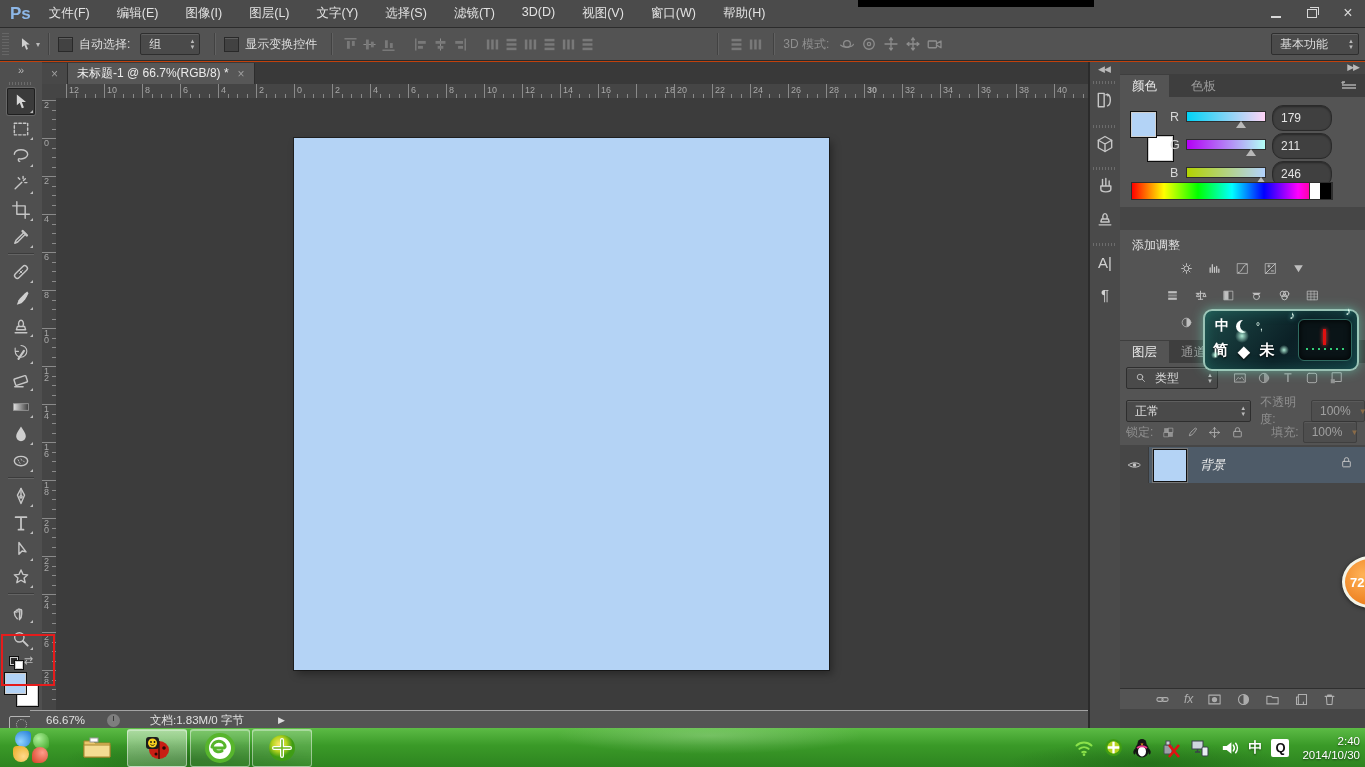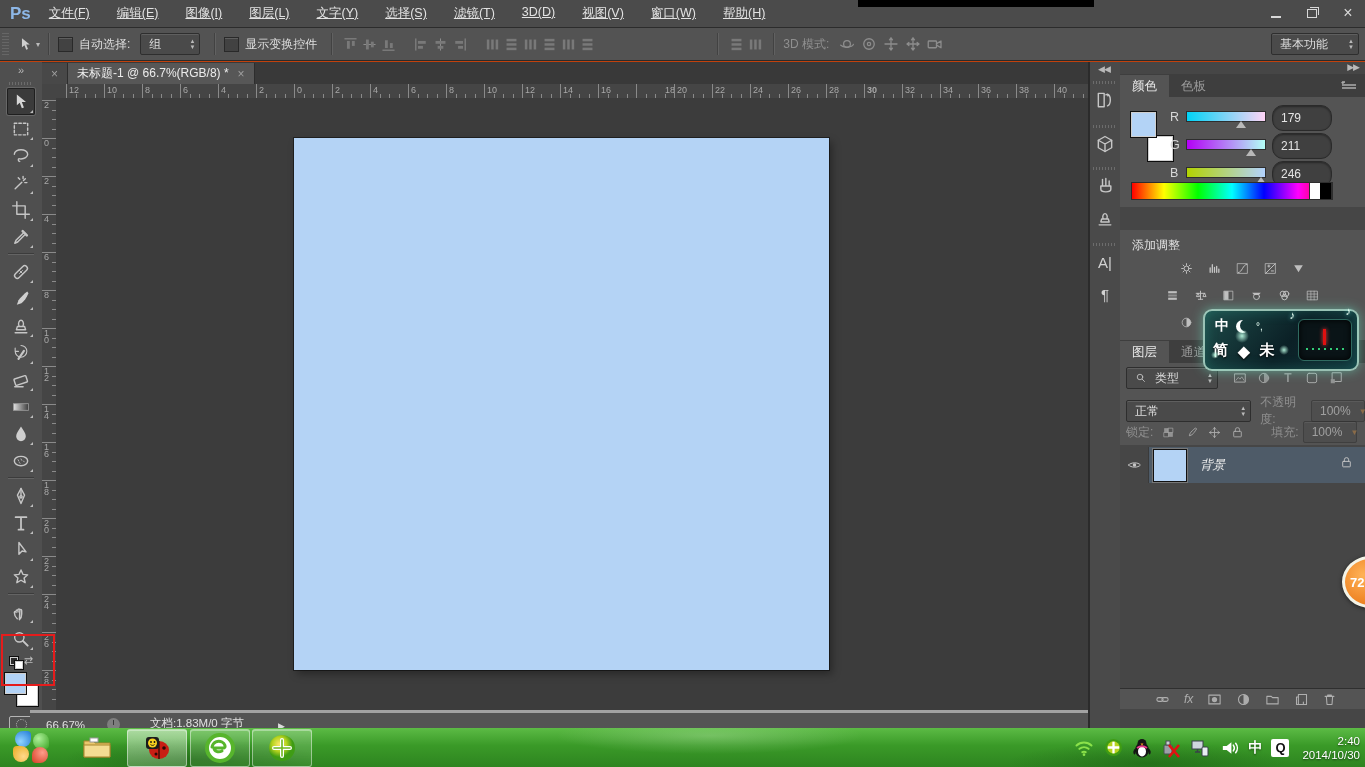--- a/index.html
+++ b/index.html
@@ -5,21 +5,21 @@
   html,body{margin:0;padding:0;background:#222;}
   .stage{position:relative;width:1365px;height:767px;overflow:hidden;background:#c2410c;
     font-family:"Liberation Sans","DejaVu Sans",sans-serif;font-size:12px;color:#ddd;
     -webkit-font-smoothing:antialiased;}
   .abs{position:absolute;}
   
   .menubar{left:0;top:0;width:1365px;height:27px;background:#4b4b4b;border-bottom:1px solid #2c2c2c;
     display:flex;align-items:center;}
   .pslogo{color:#8db7e7;font-weight:bold;font-size:17px;margin:0 18px 0 10px;}
   .menuitems{display:flex;gap:27px;}
-  .menuitems span{color:#e2e2e2;font-size:12.5px;cursor:default;text-decoration:underline;}
+  .menuitems span{color:#e2e2e2;font-size:12.5px;cursor:default;}
   .black-strip{left:858px;top:0;width:236px;height:7px;background:#000;}
   .winbtns{right:6px;top:3px;display:flex;gap:14px;align-items:center;height:20px;}
   .winbtn{width:22px;height:16px;display:flex;align-items:center;justify-content:center;color:#d8d8d8;}
   .mini-bar{width:10px;height:0;border-bottom:2px solid #d8d8d8;margin-top:8px;}
   .rest-sq{width:8px;height:7px;border:1px solid #d8d8d8;position:relative;}
   .rest-sq:before{content:"";position:absolute;left:2px;top:-3px;width:8px;height:7px;border:1px solid #d8d8d8;border-bottom:none;border-left:none;}
   
   .optionsbar{left:0;top:28px;width:1365px;height:32px;background:#535353;border-bottom:1px solid #2b2b2b;
     display:flex;align-items:center;}
   .ob-grip{width:7px;height:22px;margin-left:2px;background:repeating-linear-gradient(0deg,#666 0 1px,transparent 1px 3px);}
@@ -55,21 +55,21 @@
   .dtab .x{color:#9f9f9f;font-size:12px;}
   .hruler{left:56px;top:84px;width:1034px;height:14px;background:#454545;border-bottom:5px solid #3b82f6;overflow:hidden;}
   .vruler{left:42px;top:98px;width:14px;height:612px;background:#454545;border-right:1px solid #303030;overflow:hidden;}
   .rcorner{left:42px;top:84px;width:14px;height:14px;background:#454545;border-right:1px solid #303030;border-bottom:1px solid #303030;}
   .rlab{position:absolute;color:#a8a8a8;font-size:9px;}
   .vlab{white-space:pre-line;line-height:7px;width:12px;text-align:left;padding-left:2px;}
   .tickv{position:absolute;background:#8a8a8a;}
   .viewport{left:56px;top:98px;width:1034px;height:612px;background:#3c3c3c;}
   .canvas{position:absolute;left:238px;top:40px;width:535px;height:532px;box-shadow:0 0 0 1px rgba(0,0,0,.45),3px 4px 8px rgba(0,0,0,.35);}
   
-  .statusbar{left:30px;top:710px;width:1060px;height:18px;background:#545454;border-top:3px solid #a3a3a3;display:flex;align-items:flex-end;font-size:11.5px;color:#e0e0e0;}
+  .statusbar{left:30px;top:710px;width:1060px;height:18px;background:#545454;border-top:1px solid #a3a3a3;display:flex;align-items:center;font-size:11.5px;color:#e0e0e0;}
   .statusbar .z{margin-left:16px;}
   .statusbar .clockico{width:13px;height:13px;border-radius:50%;background:#7e7e7e;margin:0 30px 0 22px;position:relative;}
   .statusbar .clockico:before{content:"";position:absolute;left:6px;top:2px;width:1px;height:5px;background:#3a3a3a;}
   .statusbar .tri{margin-left:34px;color:#dcdcdc;font-size:9px;}
   
   .dock-sep{left:1088px;top:62px;width:2px;height:666px;background:#2b2b2b;}
   .iconstrip{left:1090px;top:62px;width:30px;height:666px;background:#4a4a4a;}
   .strip-ico{position:absolute;left:3px;width:24px;height:24px;display:flex;align-items:center;justify-content:center;color:#c9c9c9;}
   .strip-grip{position:absolute;left:3px;width:24px;height:3px;background:repeating-linear-gradient(90deg,#6c6c6c 0 1px,transparent 1px 3px);}
   .chev{position:absolute;color:#b9b9b9;font-size:9px;letter-spacing:-1px;}
@@ -759,21 +759,21 @@
       <span class="strip-ico" style="top: 188px;">
         <span style="font-size:15px;color:#d2d2d2;">A|</span>
       </span>
       <span class="strip-ico" style="top: 220px;">
         <span style="font-size:15px;color:#d2d2d2;">¶</span>
       </span>
     </div>
   <div class="panelcol abs">
     <span class="chev" style="right:6px;top:0px;">▶▶</span>
 
-    <div class="phead" style="top:12px;" id="color-tabs">
+    <div class="phead" style="top:12px;gap:10px;" id="color-tabs">
         <span class="ptab active">颜色</span>
         <span class="ptab">色板</span>
         <span class="pmenu"><svg width="16" height="11" viewBox="0 0 16 11">
             <path d="M1 2l3 0M1 5h14M1 8h14" stroke="#c9c9c9" stroke-width="1.5"></path>
             <path d="M5 1l2 2-2 2" fill="#c9c9c9" stroke="none" transform="translate(-4.2,0.2) rotate(90 6 3)"></path>
           </svg></span>
       </div>
     <div class="pbody" style="top:35px;height:110px;">
       <div class="sw" style="left: 10px; top: 14px; width: 25px; height: 25px; z-index: 2; background: rgb(179, 211, 246);" id="fg-swatch"></div>
       <div class="sw" style="left:27px;top:38px;width:25px;height:25px;background:#fff;"></div>

